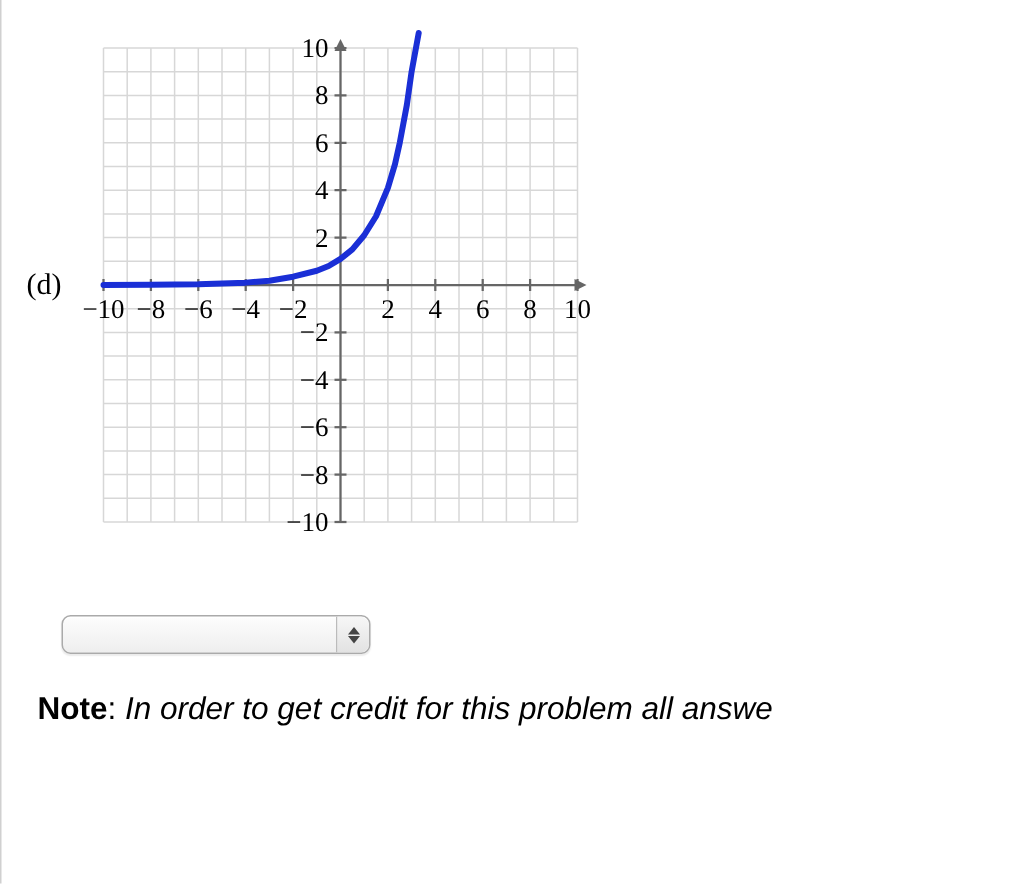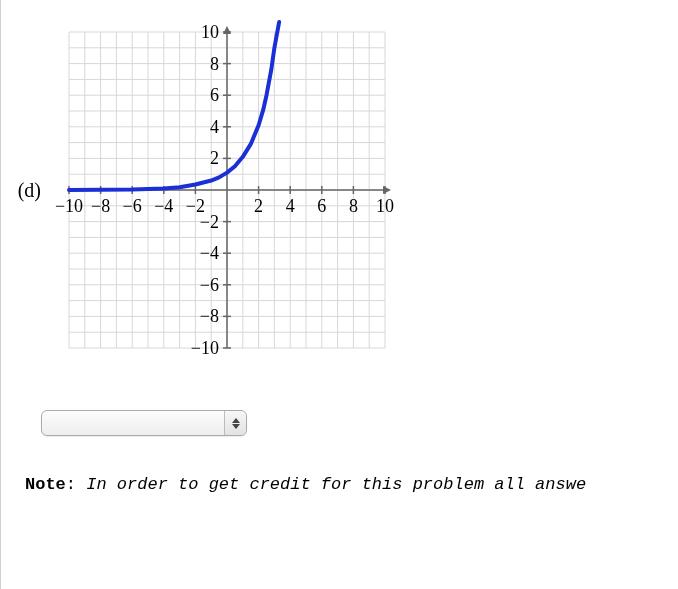--- a/index.html
+++ b/index.html
@@ -76,24 +76,24 @@
       border-right: 4px solid transparent;
       border-bottom: 5px solid #444;
     }
     .tri-down {
       width: 0; height: 0;
       border-left: 4px solid transparent;
       border-right: 4px solid transparent;
       border-top: 5px solid #444;
     }
     .note {
-      margin-top: 36px;
+      margin-top: 21px;
       margin-left: 14px;
-      font-size: 17px;
-      font-family: Liberation Mono, monospace;
+      font-size: 21px;
+      font-family: Liberation Sans, sans-serif;
       white-space: nowrap;
       overflow: hidden;
     }
     .note b { font-weight: bold; }
     .note i { font-style: italic; }
   </style>
 </head>
 <body>
 
 <div class="problem-row">

